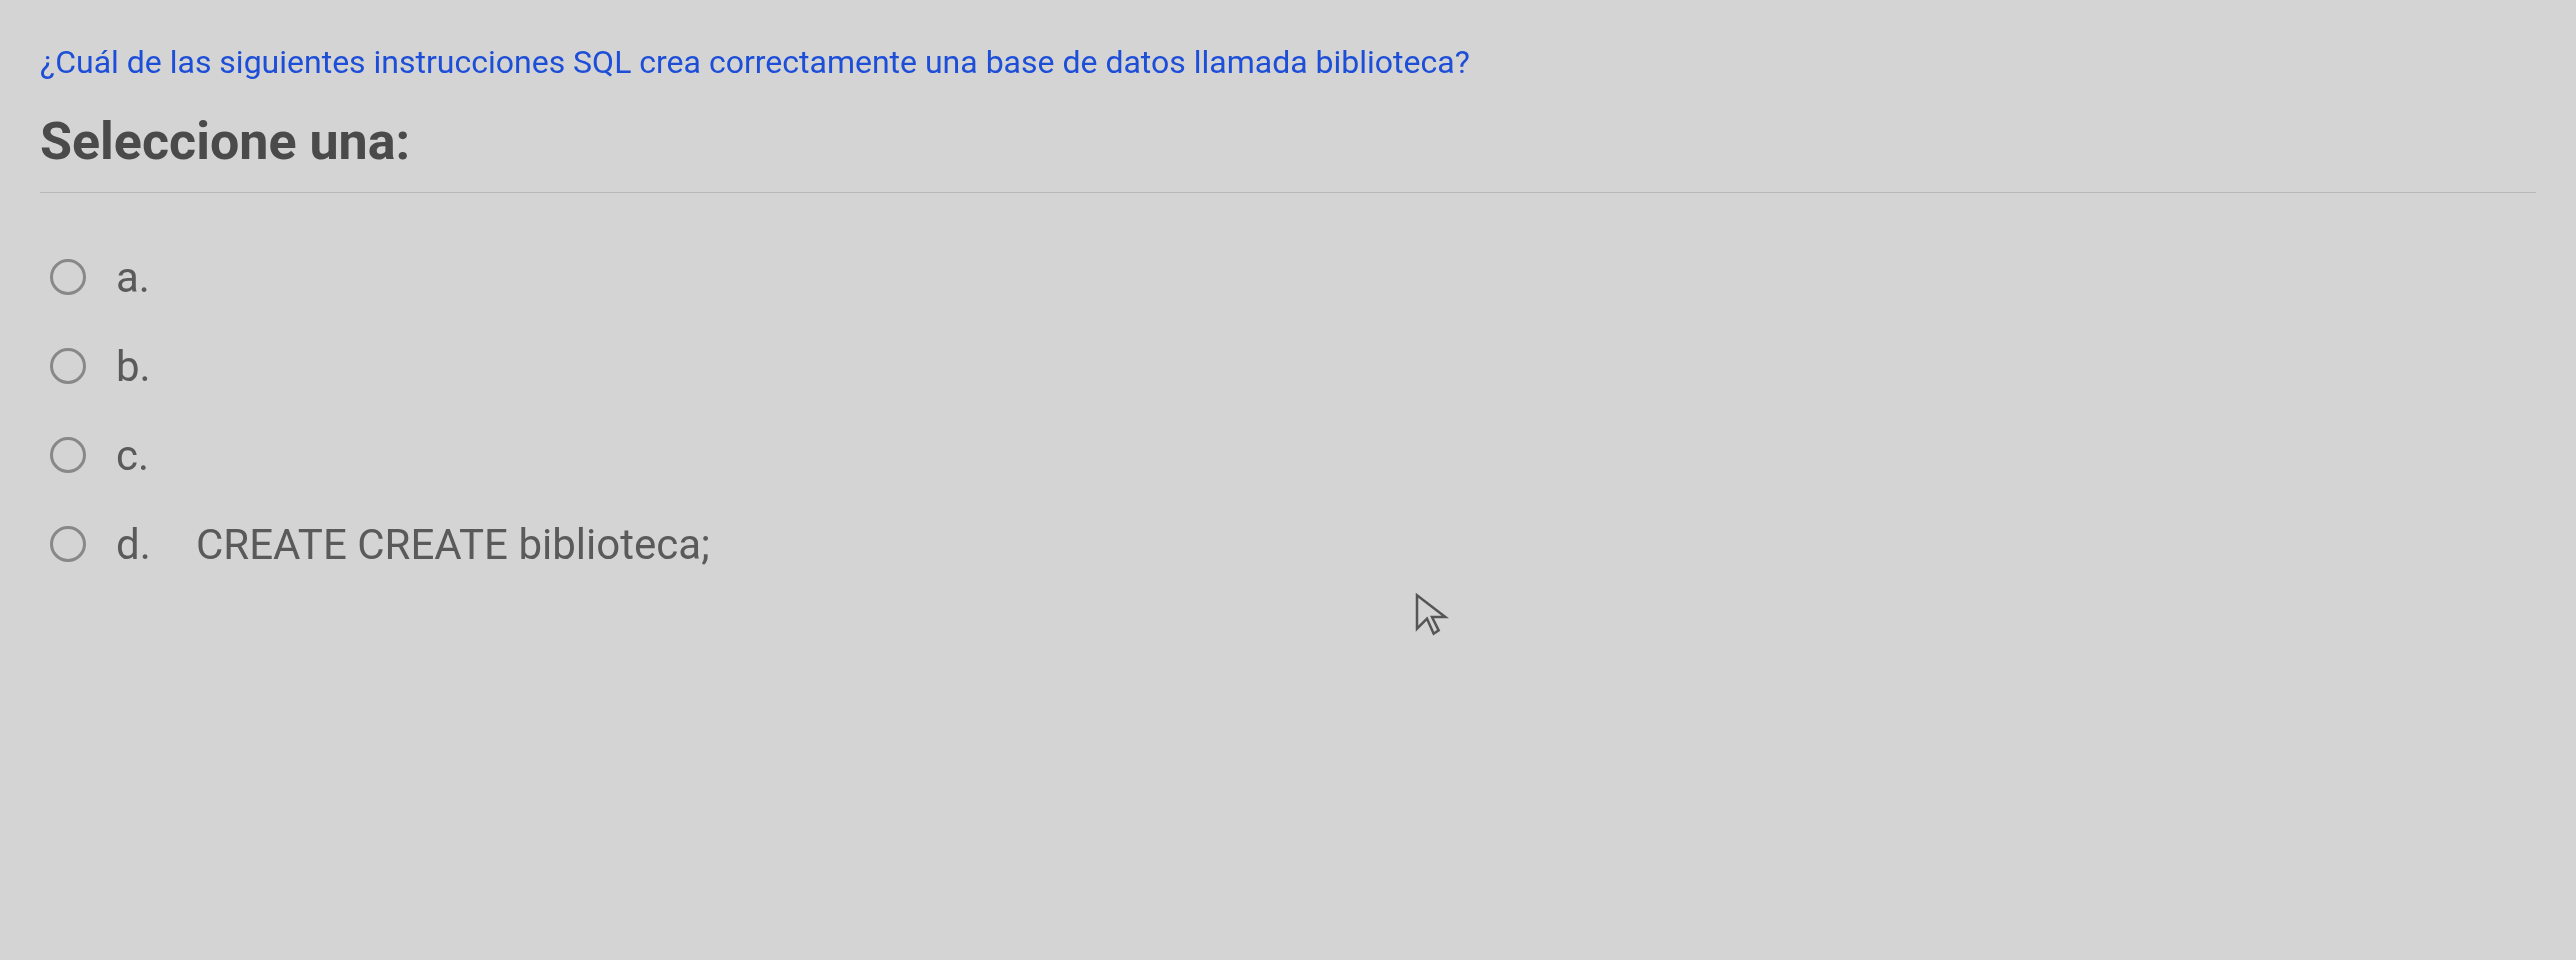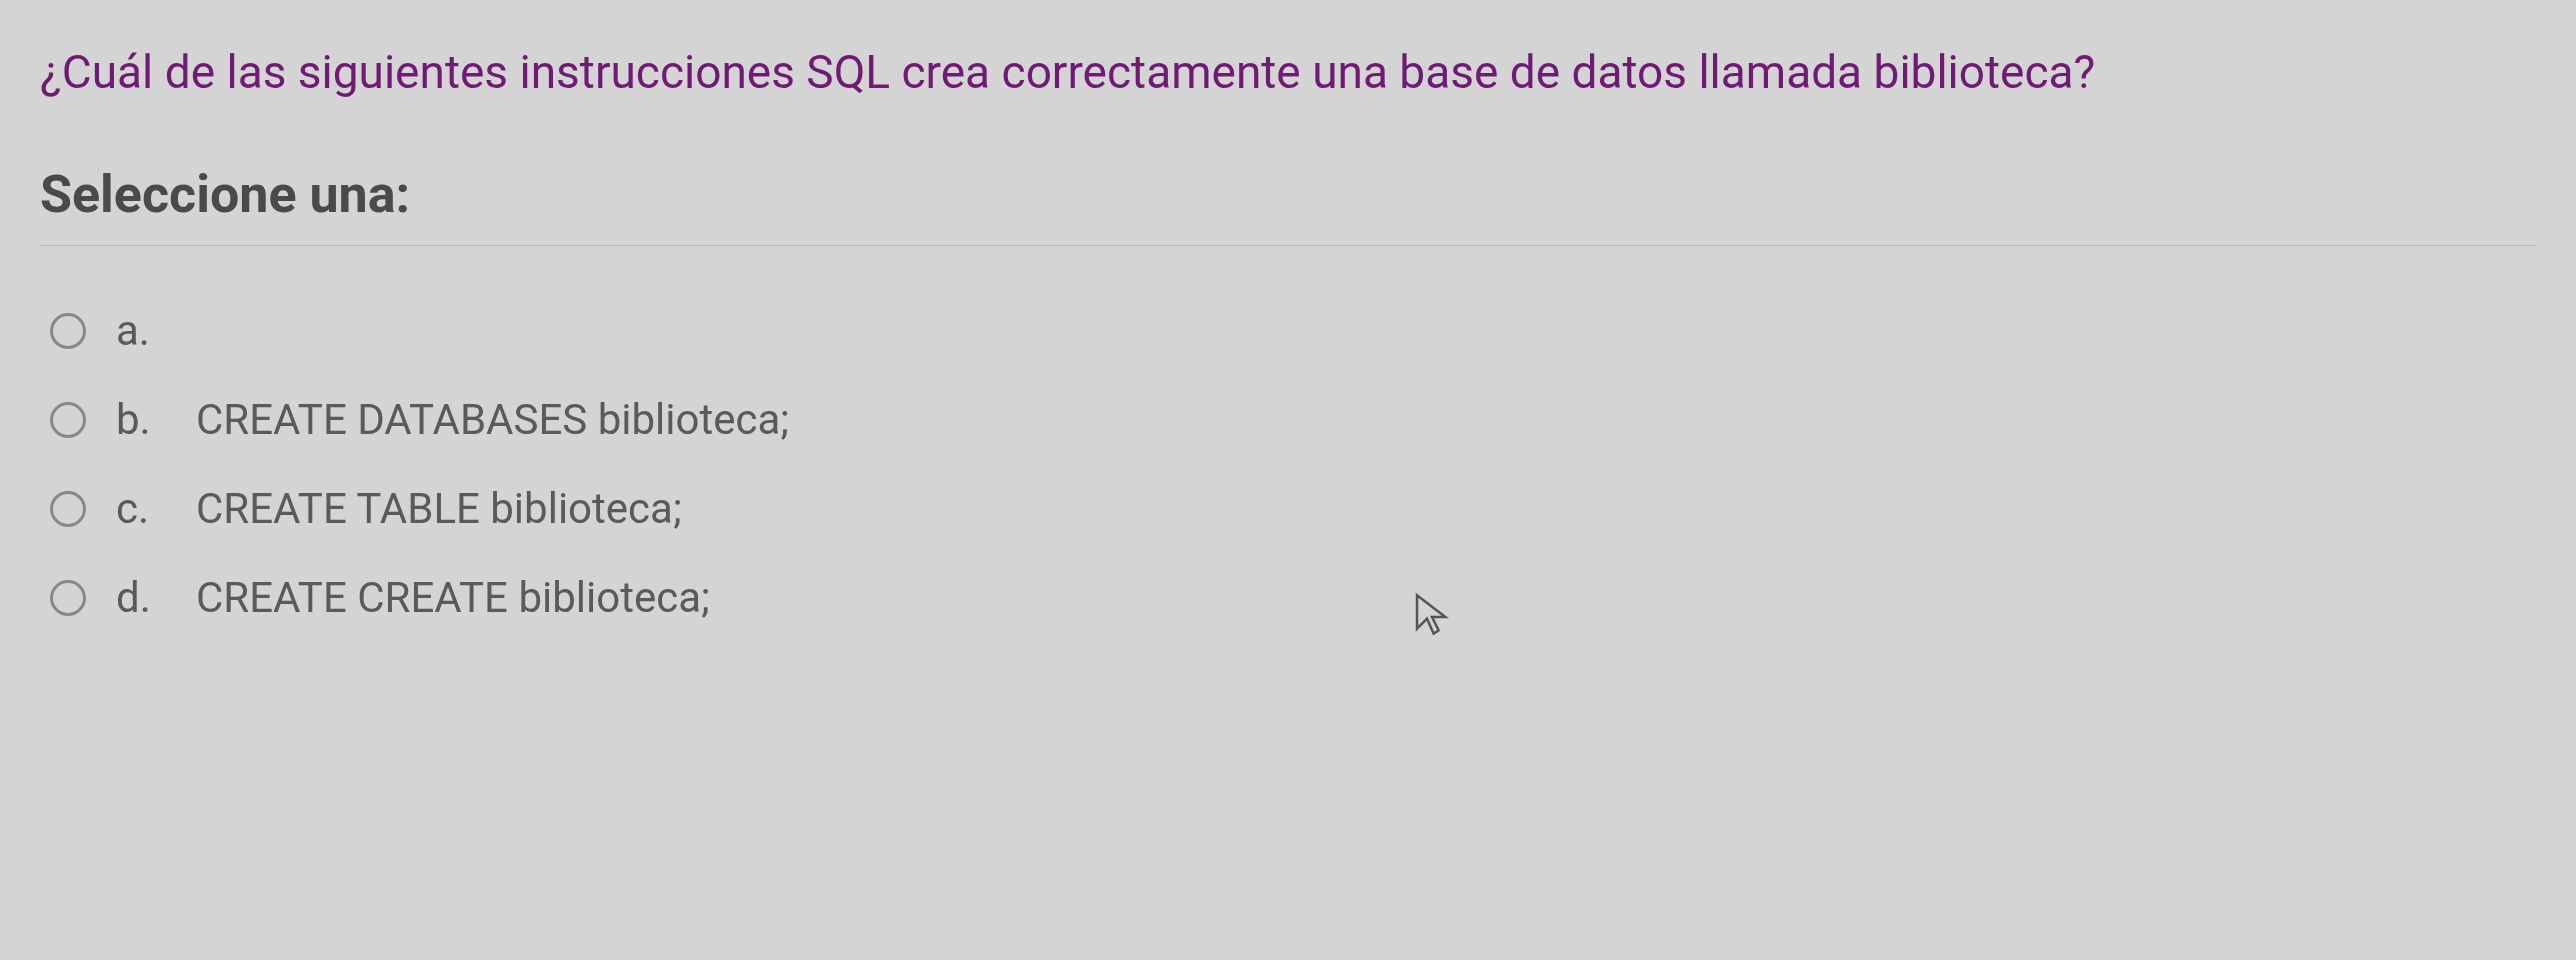--- a/index.html
+++ b/index.html
@@ -9,25 +9,25 @@
     }
     body {
       font-family: -apple-system, BlinkMacSystemFont, "Segoe UI", Roboto, "Helvetica Neue", Arial, sans-serif;
       background: #d4d4d4;
       width: 2576px;
       height: 960px;
       padding: 40px 40px 30px 40px;
       color: #5a5a5a;
     }
     .question-text {
-      font-size: 46px;
+      font-size: 32px;
       font-weight: 400;
-      color: #701a75;
+      color: #1d4ed8;
       line-height: 1.4;
-      margin-bottom: 60px;
+      margin-bottom: 26px;
     }
     .prompt-label {
       font-size: 52px;
       font-weight: 700;
       color: #4a4a4a;
       margin-bottom: 20px;
     }
     .divider {
       border: none;
       border-top: 1px solid #b8b8b8;
@@ -85,27 +85,25 @@
 <div class="options">
 
   <div class="option-row">
     <div class="radio"></div>
     <span class="option-letter">a.</span>
   </div>
 
   <div class="option-row">
     <div class="radio"></div>
     <span class="option-letter">b.</span>
-    <span class="option-text">CREATE DATABASES biblioteca;</span>
   </div>
 
   <div class="option-row">
     <div class="radio"></div>
     <span class="option-letter">c.</span>
-    <span class="option-text">CREATE TABLE biblioteca;</span>
   </div>
 
   <div class="option-row">
     <div class="radio"></div>
     <span class="option-letter">d.</span>
     <span class="option-text">CREATE CREATE biblioteca;</span>
   </div>
 
 </div>
 

